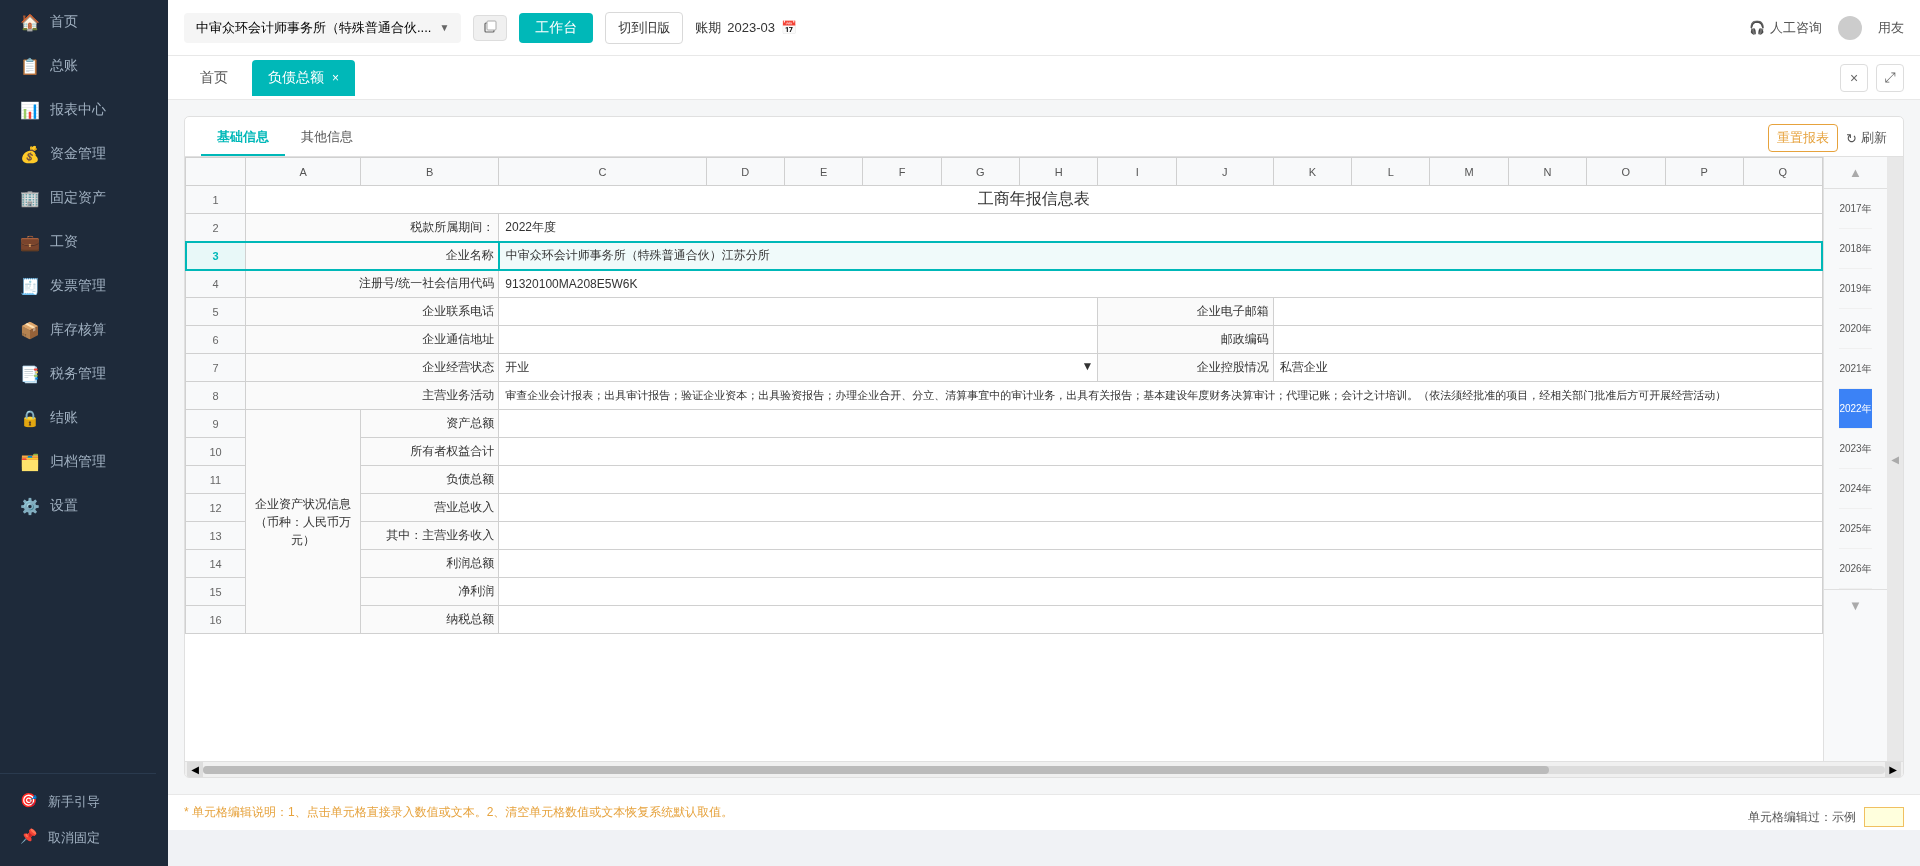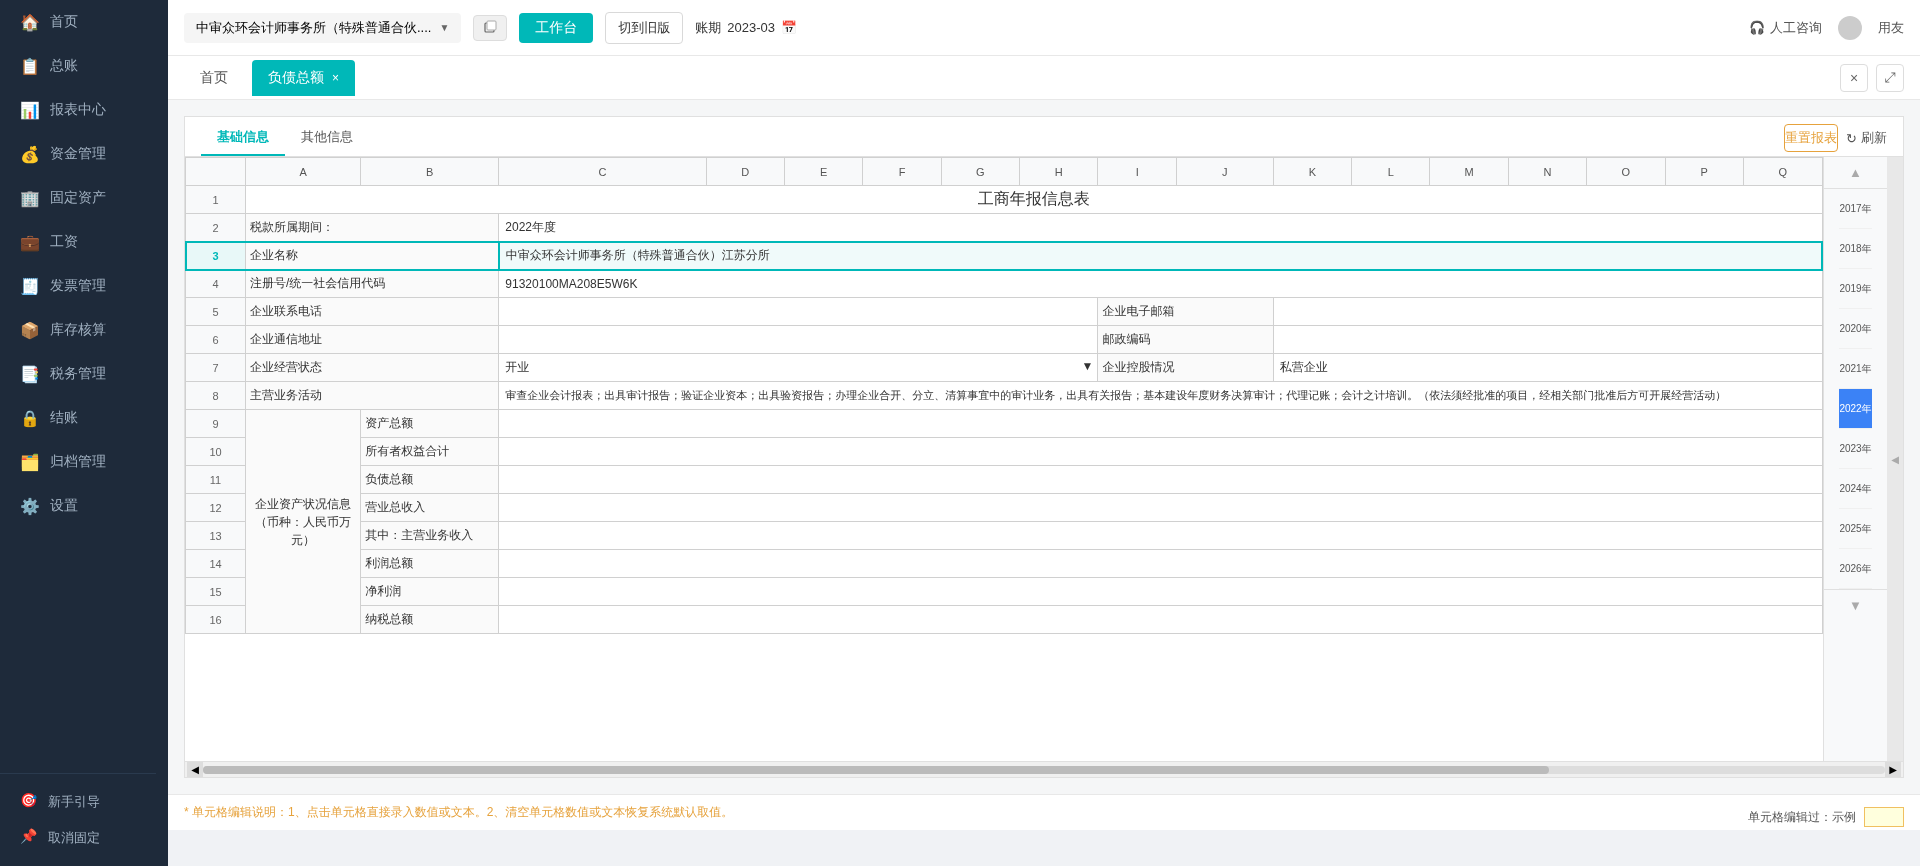--- a/index.html
+++ b/index.html
@@ -36,41 +36,41 @@
     
     .tab-bar { display: flex; align-items: center; background: #fff; border-bottom: 1px solid #e8e8e8; padding: 0 16px; height: 44px; flex-shrink: 0; gap: 8px; }
     .tab-home { padding: 0 16px; height: 44px; display: flex; align-items: center; color: #555; cursor: pointer; font-size: 14px; }
     .tab-active { background: #00b8b8; color: #fff; border-radius: 4px 4px 0 0; padding: 0 16px; height: 36px; display: flex; align-items: center; font-size: 14px; gap: 8px; cursor: pointer; }
     .tab-close { cursor: pointer; font-size: 12px; }
 
     
     .page-content { flex: 1; display: flex; overflow: hidden; padding: 16px; gap: 0; }
 
     
-    .sheet-panel { flex: 1; background: #fff; border: 1px solid #e0e0e0; border-radius: 0; display: flex; flex-direction: column; overflow: hidden; }
+    .sheet-panel { flex: 1; background: #fff; border: 1px solid #e0e0e0; border-radius: 5px; display: flex; flex-direction: column; overflow: hidden; }
 
     
     .sheet-tabs { display: flex; border-bottom: 1px solid #e0e0e0; padding: 0 16px; height: 40px; align-items: flex-end; gap: 0; flex-shrink: 0; }
     .sheet-tab { padding: 8px 16px; cursor: pointer; font-size: 13px; color: #555; border-bottom: 2px solid transparent; }
     .sheet-tab.active { color: #00b8b8; border-bottom: 2px solid #00b8b8; font-weight: bold; }
     .sheet-tab-actions { margin-left: auto; display: flex; align-items: center; gap: 8px; padding-bottom: 4px; }
-    .reset-btn { border: 1px solid #e6a23c; color: #e6a23c; background: #fff; border-radius: 4px; padding: 4px 0; cursor: pointer; font-size: 13px; }
+    .reset-btn { border: 1px solid #e6a23c; color: #e6a23c; background: #fff; border-radius: 4px; padding: 4px 8px; cursor: pointer; font-size: 13px; }
     .refresh-btn { background: none; border: none; color: #555; cursor: pointer; font-size: 13px; display: flex; align-items: center; gap: 4px; }
 
     
     .spreadsheet { flex: 1; overflow: auto; position: relative; }
     table.grid { border-collapse: collapse; font-size: 12px; table-layout: fixed; }
     table.grid th, table.grid td { border: 1px solid #d0d0d0; padding: 0 4px; height: 28px; white-space: nowrap; overflow: hidden; text-overflow: ellipsis; }
     table.grid .row-num { background: #f8f9fa; text-align: center; width: 36px; color: #666; font-size: 11px; }
     table.grid .col-header { background: #f8f9fa; text-align: center; color: #555; font-size: 11px; font-weight: normal; min-width: 60px; }
     table.grid .col-a { width: 120px; }
     table.grid .col-b { width: 140px; }
     table.grid .col-c { width: 200px; }
     table.grid .merged-title { text-align: center; font-size: 16px; font-weight: normal; color: #333; background: #fff; }
-    table.grid .label-cell { text-align: left; color: #333; background: #fafafa; }
+    table.grid .label-cell { text-align: right; color: #333; background: #fafafa; }
     table.grid .value-cell { color: #333; padding-left: 6px; }
     table.grid .selected-cell { border: 2px solid #00b8b8; background: #f0fafa; }
 
     
     .h-scroll { height: 16px; background: #f0f0f0; border-top: 1px solid #e0e0e0; display: flex; align-items: center; padding: 0 2px; flex-shrink: 0; }
     .h-scroll-track { flex: 1; height: 8px; background: #ddd; border-radius: 4px; position: relative; }
     .h-scroll-thumb { width: 80%; height: 8px; background: #bbb; border-radius: 4px; position: absolute; left: 0; }
     .scroll-arrow { width: 16px; height: 16px; background: #ddd; display: flex; align-items: center; justify-content: center; cursor: pointer; font-size: 10px; }
 
     

